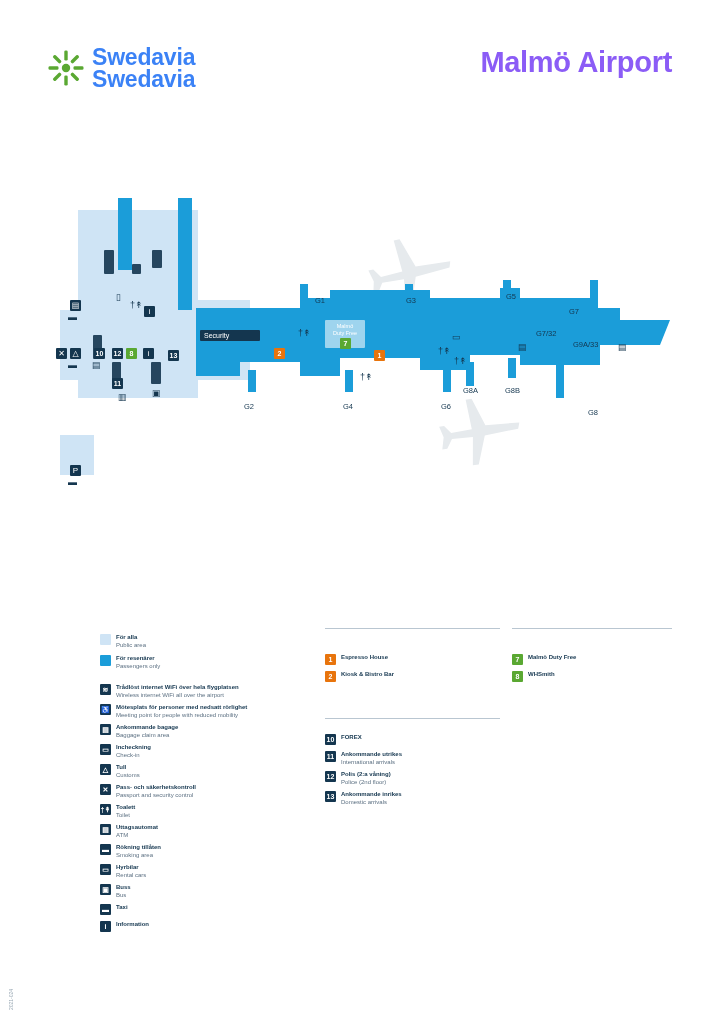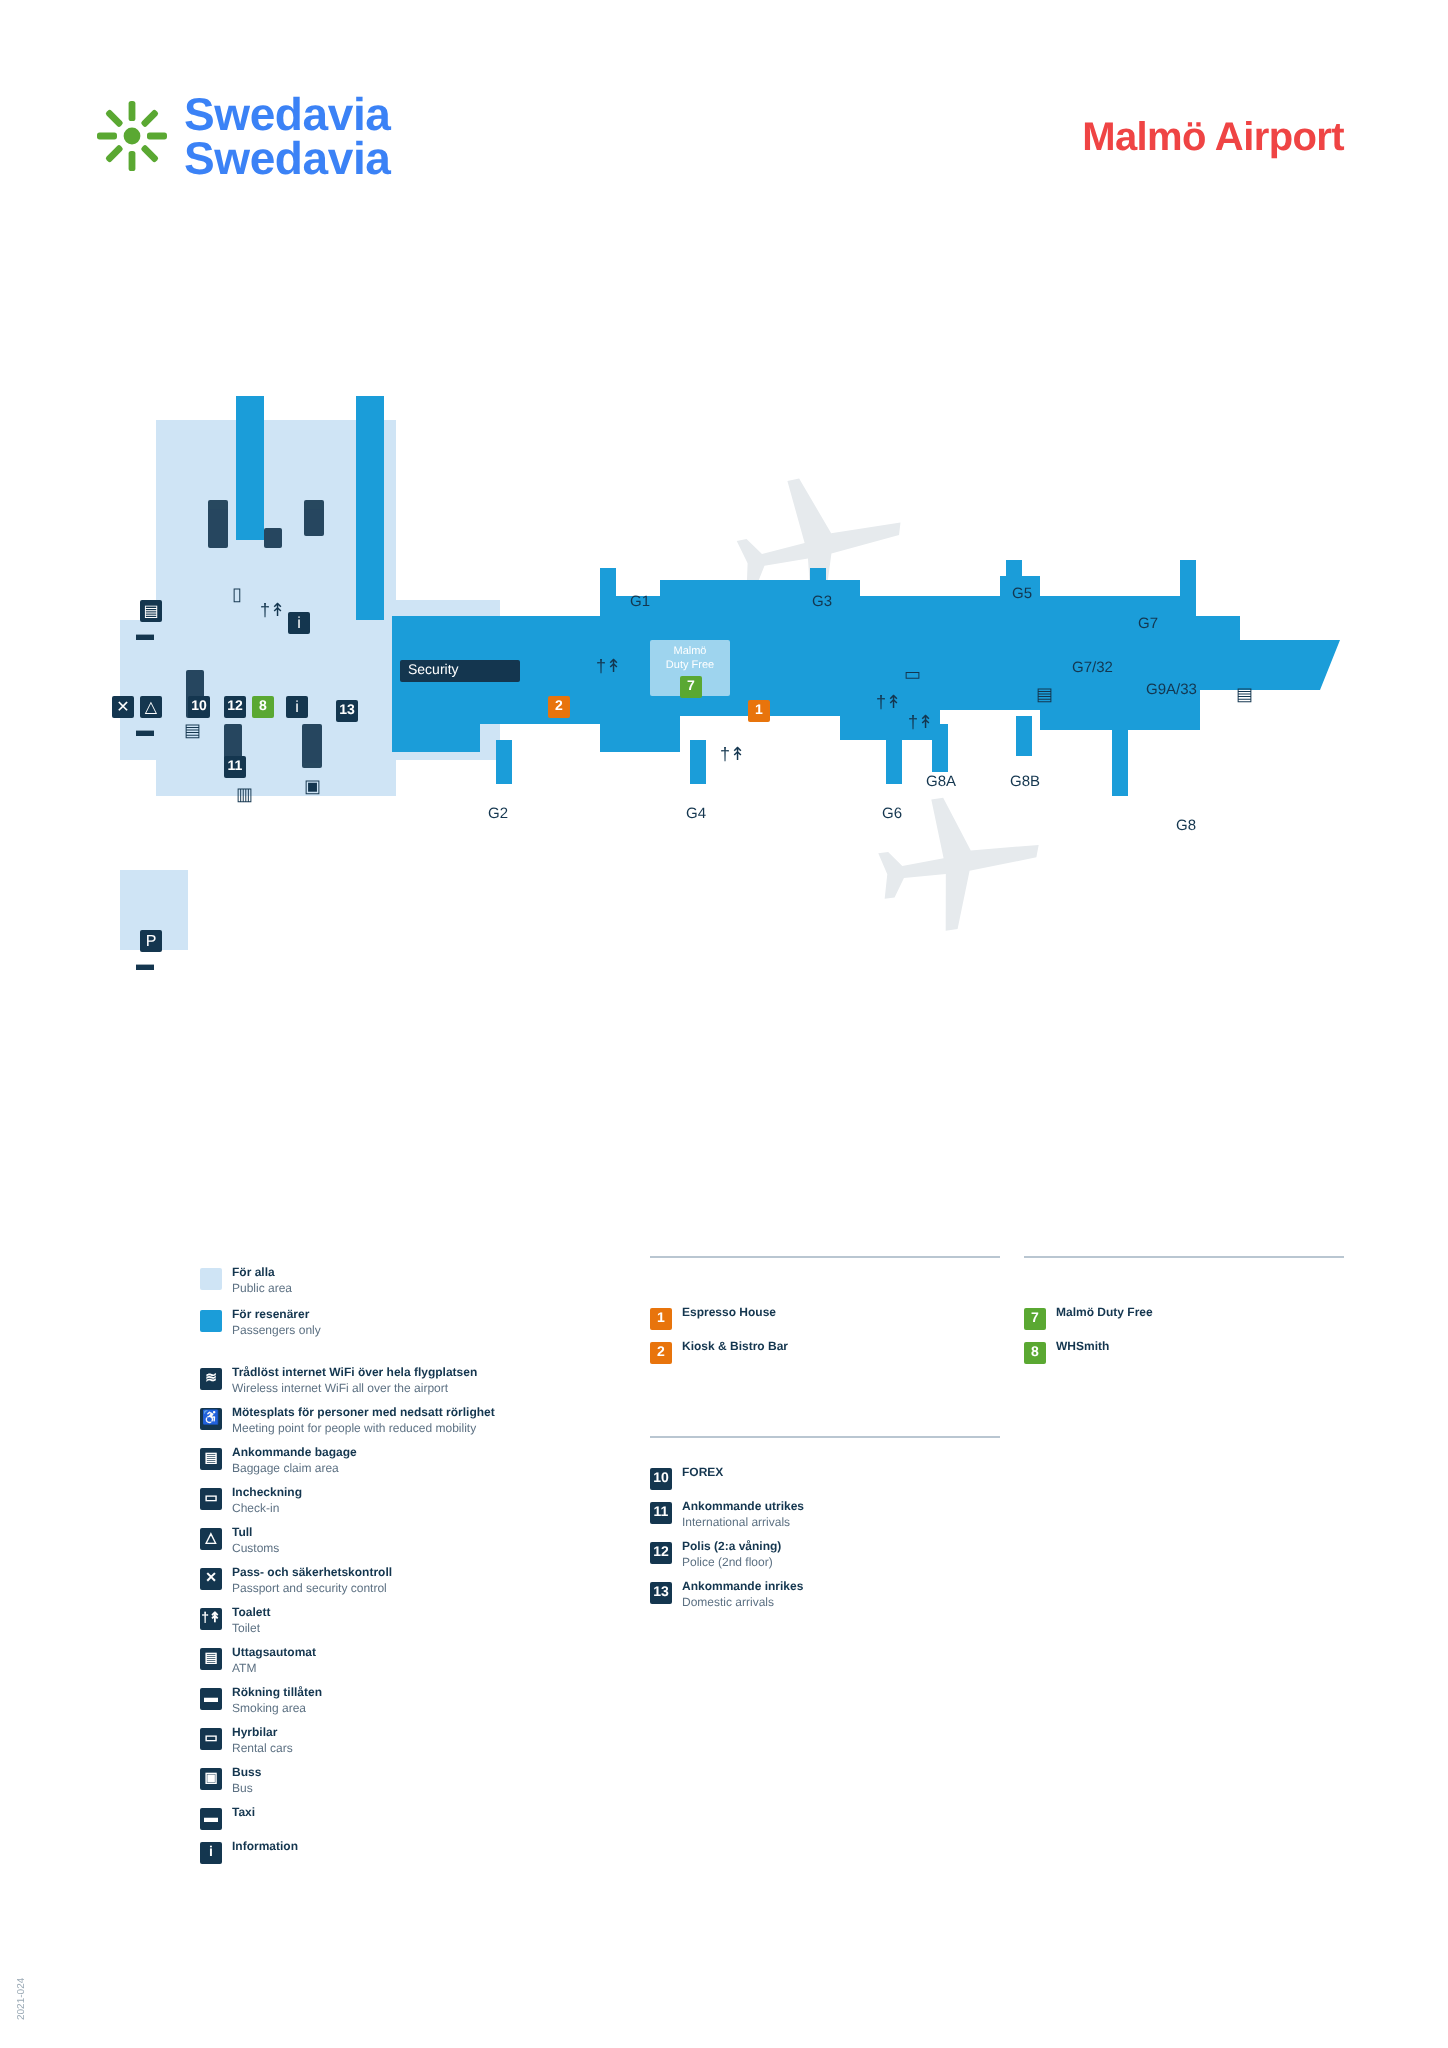--- a/index.html
+++ b/index.html
@@ -32,24 +32,24 @@
     left: 92px; top: 48px;
     font-size: 23px;
     font-weight: bold;
     line-height: 19px;
     letter-spacing: -0.2px;
     color: #3b82f6;
   }
   #logo-text div:nth-child(2) { margin-top: 3px; }
   #airport-title {
     position: absolute;
-    right: 52px; top: 58px;
-    font-size: 20px;
-    font-weight: bold;
-    color: #ef4444;
+    right: 52px; top: 46px;
+    font-size: 29px;
+    font-weight: bold;
+    color: #8b5cf6;
     letter-spacing: -0.3px;
   }
 
   
   #map {
     position: absolute;
     left: 0; top: 180px;
     width: 724px; height: 330px;
   }
   #map svg { display: block; }

